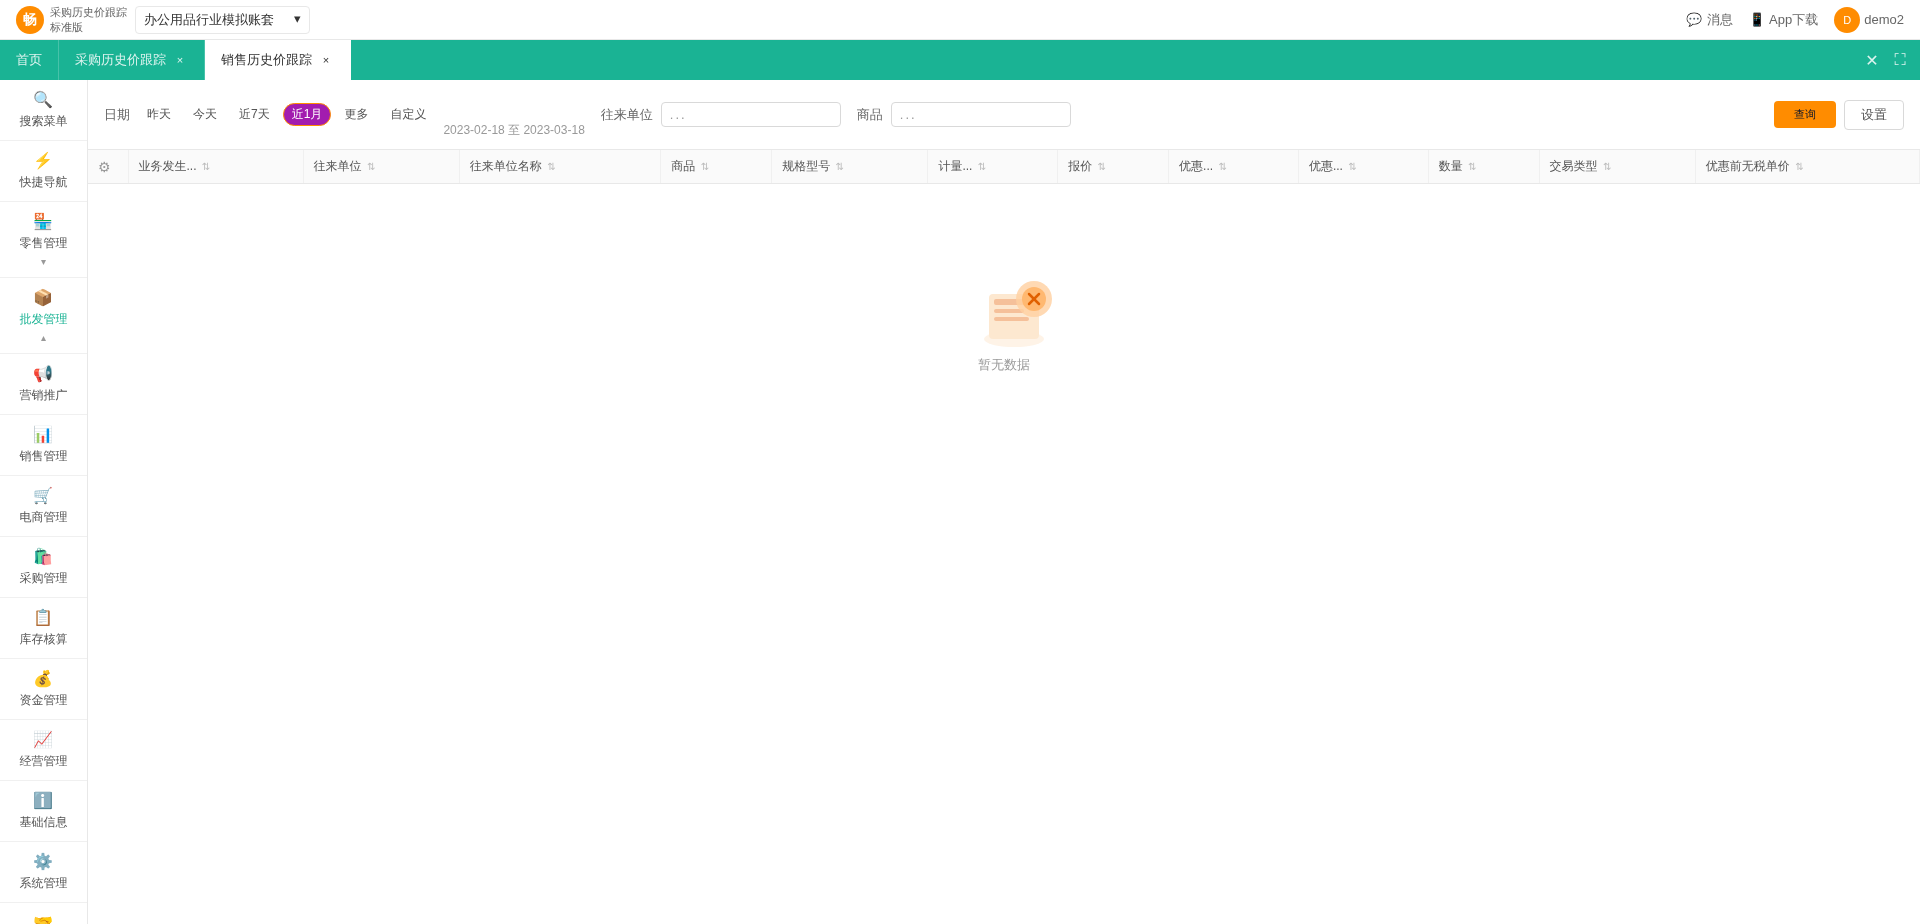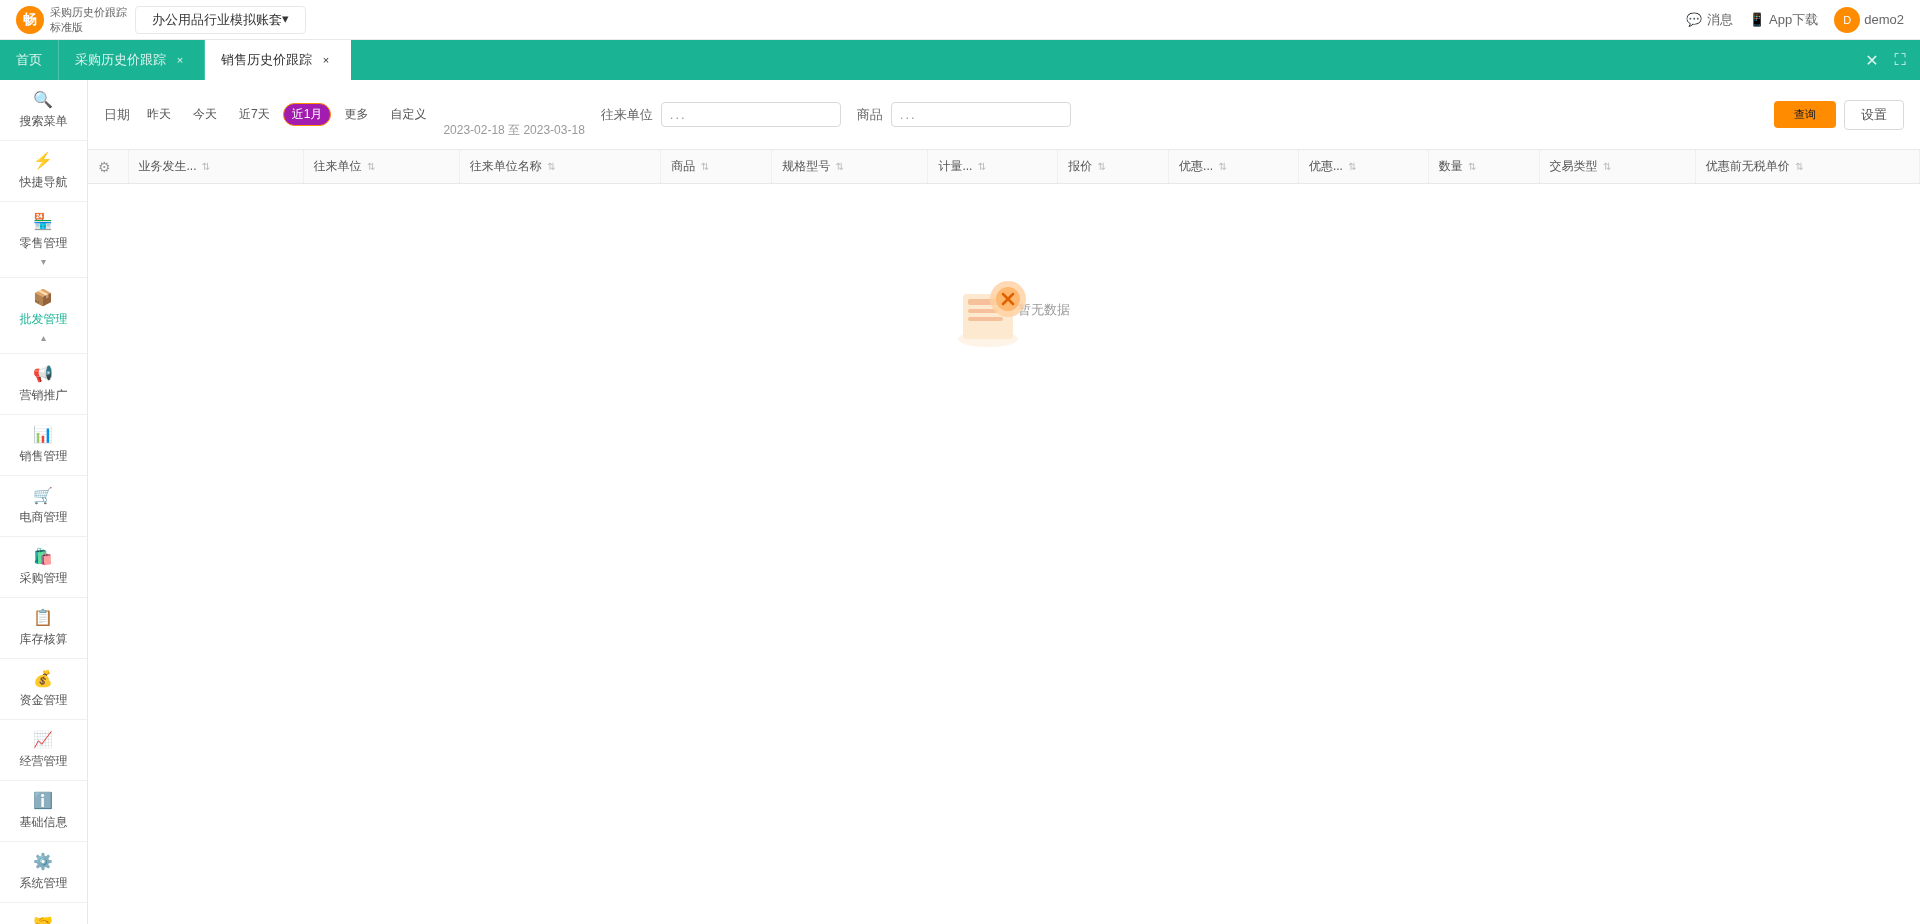--- a/index.html
+++ b/index.html
@@ -4,21 +4,21 @@
   <style>
     * { margin: 0; padding: 0; box-sizing: border-box; }
     body { font-family: 'Microsoft YaHei', Arial, sans-serif; font-size: 13px; background: #f5f5f5; color: #333; width: 1920px; height: 924px; overflow: hidden; display: flex; flex-direction: column; }
 
     
     .top-bar { height: 40px; background: #fff; display: flex; align-items: center; justify-content: space-between; padding: 0 16px; border-bottom: 1px solid #e8e8e8; flex-shrink: 0; }
     .top-bar-left { display: flex; align-items: center; gap: 8px; }
     .logo-area { display: flex; align-items: center; gap: 6px; }
     .logo-icon { width: 28px; height: 28px; background: #ff8c00; border-radius: 50%; display: flex; align-items: center; justify-content: center; color: white; font-size: 14px; font-weight: bold; }
     .logo-text { font-size: 11px; color: #666; line-height: 1.3; }
-    .app-selector { display: flex; align-items: flex-start; gap: 0; color: #333; font-size: 13px; cursor: pointer; padding: 4px 16px; border: 1px solid #e8e8e8; border-radius: 4px; }
+    .app-selector { display: flex; align-items: flex-start; gap: 20px; color: #333; font-size: 13px; cursor: pointer; padding: 4px 8px; border: 1px solid #e8e8e8; border-radius: 4px; }
     .top-bar-right { display: flex; align-items: center; gap: 16px; color: #666; font-size: 13px; }
     .top-bar-right-item { display: flex; align-items: center; gap: 4px; cursor: pointer; }
     .avatar { width: 26px; height: 26px; border-radius: 50%; background: #ff8c00; display: flex; align-items: center; justify-content: center; color: white; font-size: 11px; }
 
     
     .tab-bar { height: 40px; background: #1ab394; display: flex; align-items: stretch; flex-shrink: 0; }
     .tab-item { display: flex; align-items: center; gap: 6px; padding: 0 16px; cursor: pointer; color: rgba(255,255,255,0.85); font-size: 13px; border-right: 1px solid rgba(255,255,255,0.2); }
     .tab-item.active { background: #fff; color: #333; }
     .tab-item.home { font-weight: 500; }
     .tab-close { width: 16px; height: 16px; display: flex; align-items: center; justify-content: center; border-radius: 50%; font-size: 11px; color: inherit; cursor: pointer; }
@@ -63,21 +63,21 @@
 
     
     .table-container { flex: 1; background: #fff; overflow: auto; margin: 0; }
     .data-table { width: 100%; border-collapse: collapse; }
     .data-table th { background: #fafafa; border-bottom: 1px solid #e8e8e8; border-right: 1px solid #f0f0f0; padding: 8px 10px; font-size: 12px; color: #555; font-weight: 500; text-align: left; white-space: nowrap; cursor: pointer; user-select: none; }
     .data-table th .sort-icon { color: #bbb; font-size: 10px; margin-left: 2px; }
     .th-gear { width: 40px; text-align: center; }
     .gear-icon { color: #999; font-size: 14px; cursor: pointer; }
 
     
-    .empty-state { display: flex; flex-direction: row; align-items: center; justify-content: center; padding: 80px 0; }
+    .empty-state { display: flex; flex-direction: column; align-items: center; padding: 80px 0; }
     .empty-icon { width: 80px; height: 80px; position: relative; margin-bottom: 12px; }
     .empty-text { color: #999; font-size: 13px; }
 
     
     .empty-illustration { width: 100px; height: 100px; }
   </style>
 </head>
 <body>
 
 <div class="top-bar">

